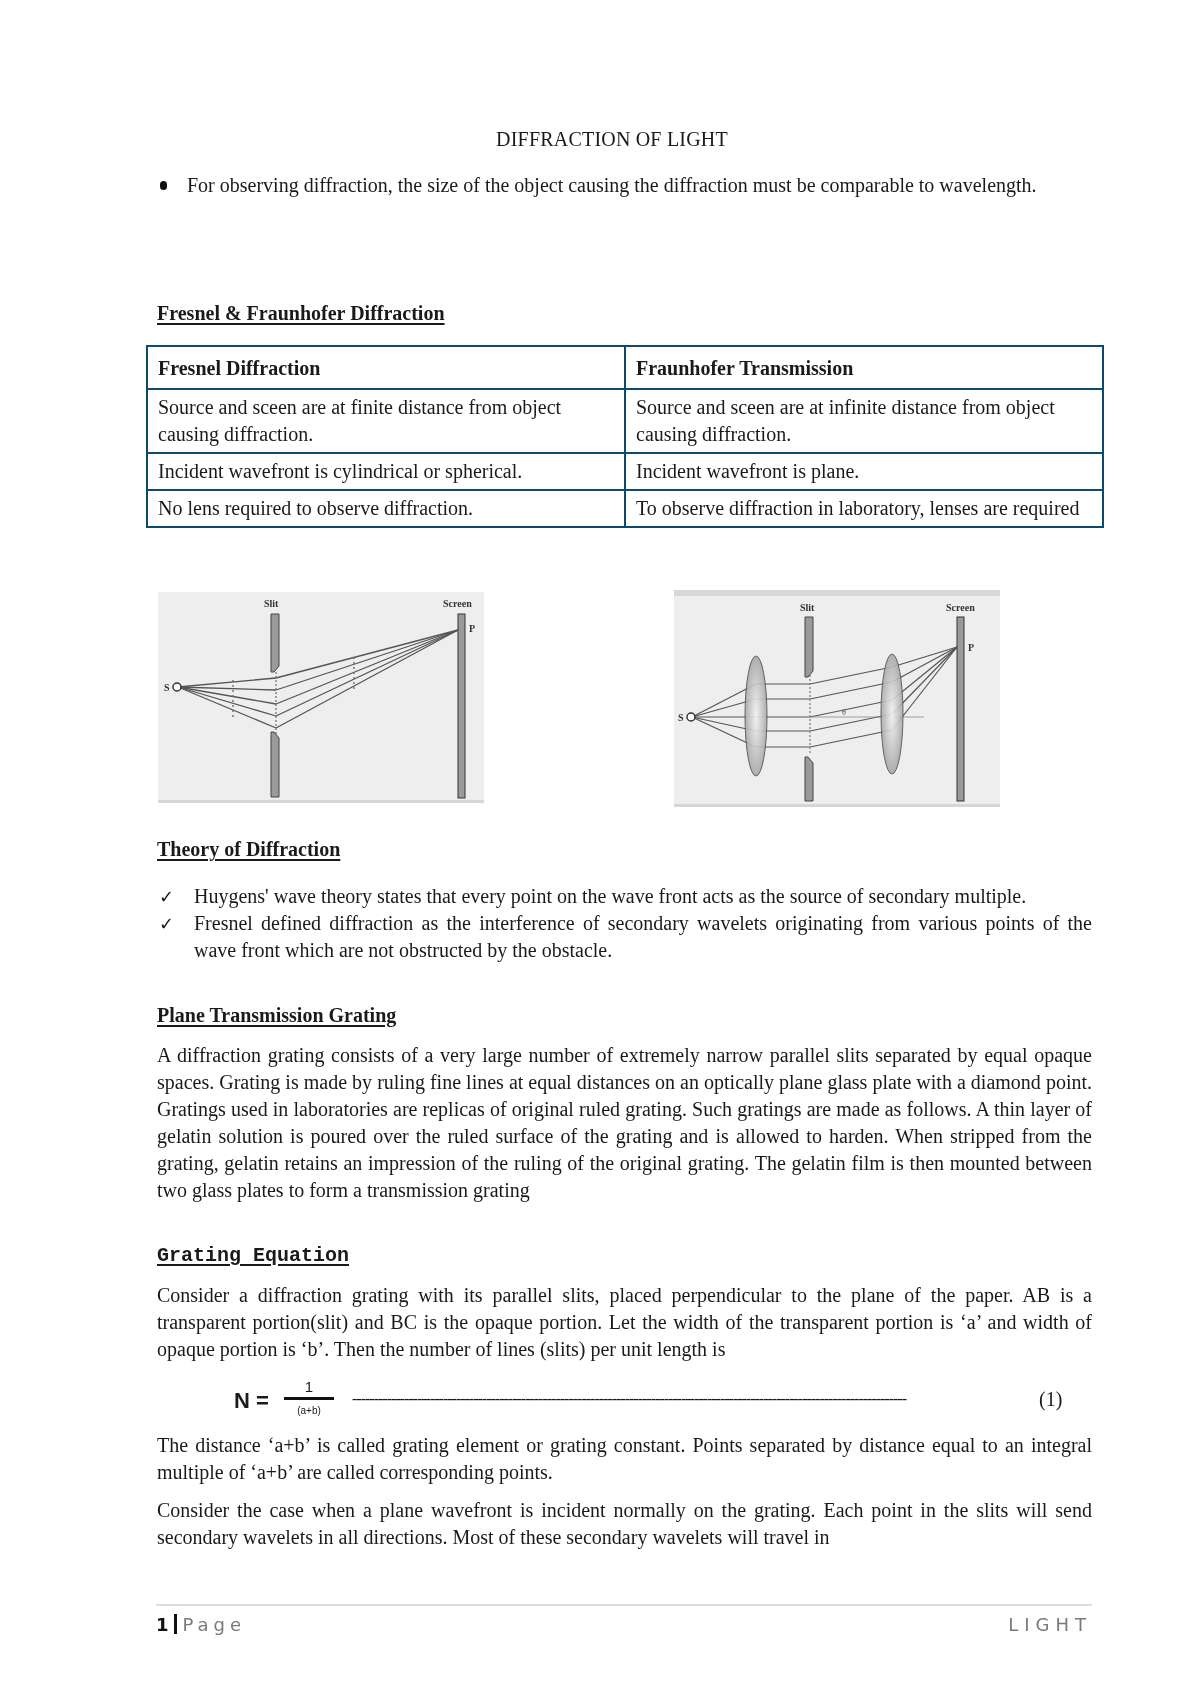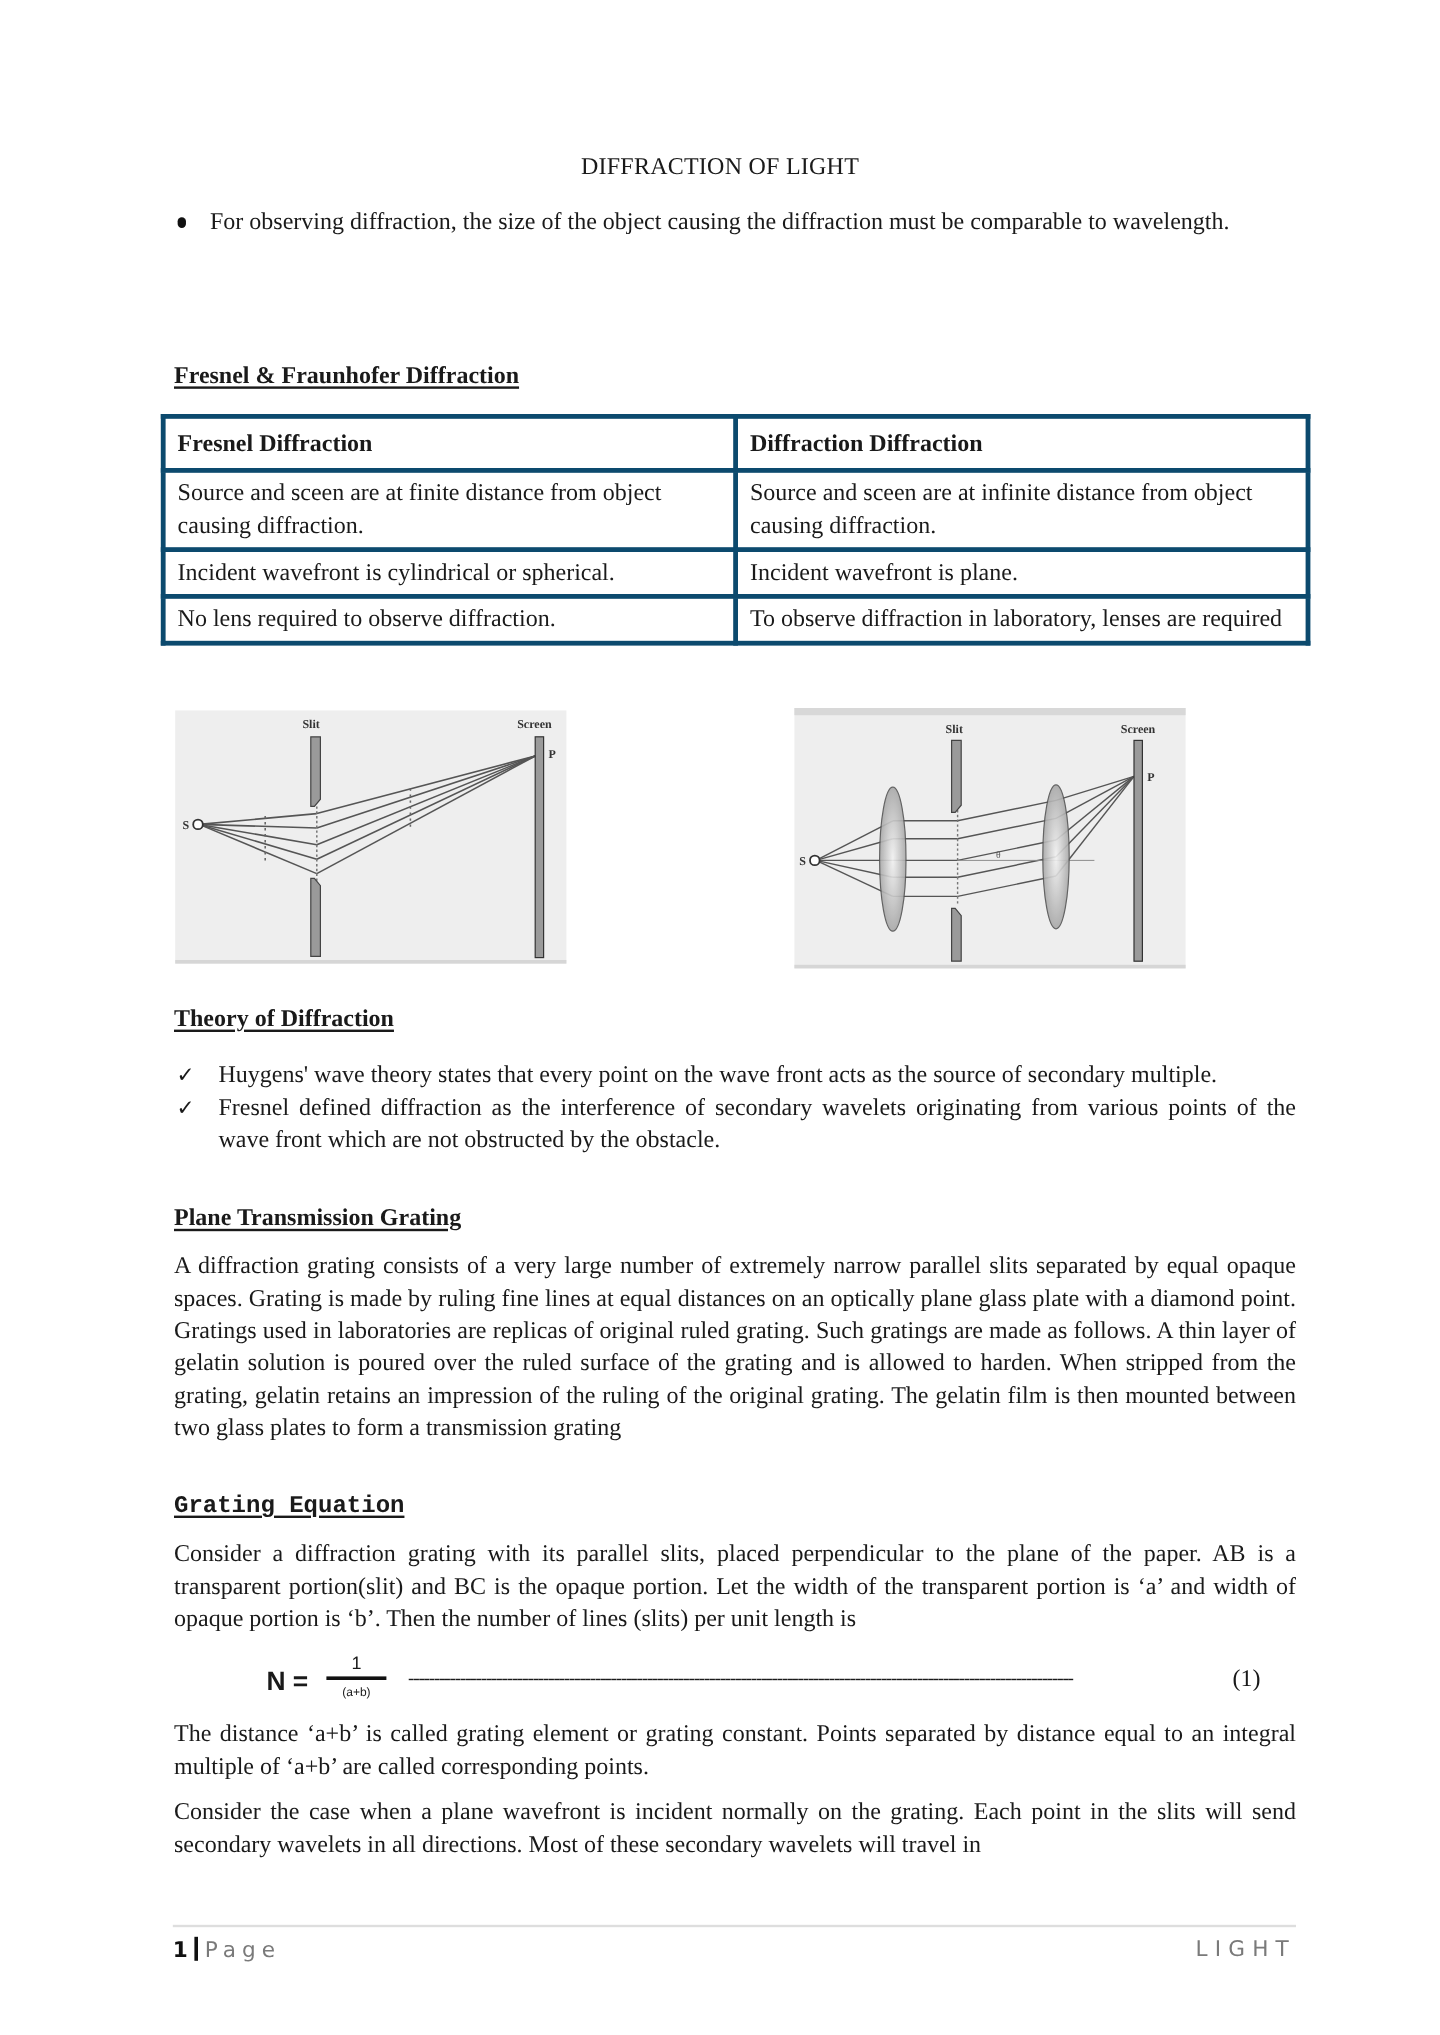--- a/index.html
+++ b/index.html
@@ -1,21 +1,21 @@
 <!DOCTYPE html>
 <html><head>
 <meta charset="utf-8">
 <style>
   html, body { margin: 0; padding: 0; background: #ffffff; }
   body {
     width: 1200px; height: 1696px; position: relative; overflow: hidden;
     font-family: "Liberation Serif", "DejaVu Serif", serif;
     color: #1a1a1a;
   }
-  .page { position: absolute; left: 0; top: 0; width: 1088px; height: 1696px; border-radius: 10px; }
+  .page { position: absolute; left: 12px; top: 0; width: 1088px; height: 1696px; border-radius: 10px; }
   .title {
     position: absolute; top: 128px; left: 0; width: 1200px; text-align: center;
     font-size: 20px; letter-spacing: 0.2px;
   }
   .para, .bullets li, .checks li {
     font-size: 20px; line-height: 27px; text-align: justify;
   }
   .bullets, .checks { list-style: none; margin: 0; padding: 0; position: absolute; left: 145px; width: 935px; }
   .bullets { top: 170px; }
   .bullets li { position: relative; padding-left: 30px; margin-bottom: 2px; }
@@ -24,21 +24,21 @@
   }
   .heading {
     position: absolute; left: 145px; font-size: 20px; font-weight: bold;
     text-decoration: underline; text-underline-offset: 3px;
   }
   table.cmp {
     position: absolute; left: 134px; top: 345px; width: 958px;
     border-collapse: collapse; font-size: 20px;
   }
   table.cmp td, table.cmp th {
-    border: 4px solid #0c4a6e; padding: 4px 10px 4px 10px; vertical-align: top;
+    border: 2px solid #0c4a6e; padding: 4px 10px 4px 10px; vertical-align: top;
     text-align: left; line-height: 27px; width: 50%;
   }
   table.cmp th { font-weight: bold; padding-top: 8px; padding-bottom: 6px; }
   .figure { position: absolute; top: 592px; height: 208px; background: #eeeeee; border-bottom: 3px solid #d6d6d6; }
   .fig1 { left: 146px; width: 326px; }
   .fig2 { left: 662px; width: 326px; border-top: 6px solid #d8d8d8; top: 590px; }
   .figure svg { width: 100%; height: 100%; display: block; }
   .checks { top: 883px; }
   .checks li { position: relative; padding-left: 37px; margin-bottom: 0px; }
   .checks li .tick { position: absolute; left: 2px; top: 0; font-family: "DejaVu Sans", sans-serif; font-size: 18px; }
@@ -74,21 +74,21 @@
       <span>For observing diffraction, the size of the object causing the diffraction must be comparable to wavelength.</span>
     </li>
   </ul>
 
   <div class="heading" style="top:302px;">Fresnel  &amp; Fraunhofer Diffraction</div>
 
   <table class="cmp">
     <tbody>
         <tr>
       <th>Fresnel  Diffraction</th>
-      <th>Diffraction Diffraction</th>
+      <th>Fraunhofer Transmission</th>
     </tr>
     <tr>
       <td>Source and sceen are at finite distance from object causing diffraction.</td>
       <td>Source and sceen are at infinite distance from object causing diffraction.</td>
     </tr>
     <tr>
       <td>Incident wavefront is cylindrical or spherical.</td>
       <td>Incident wavefront is plane.</td>
     </tr>
     <tr>

